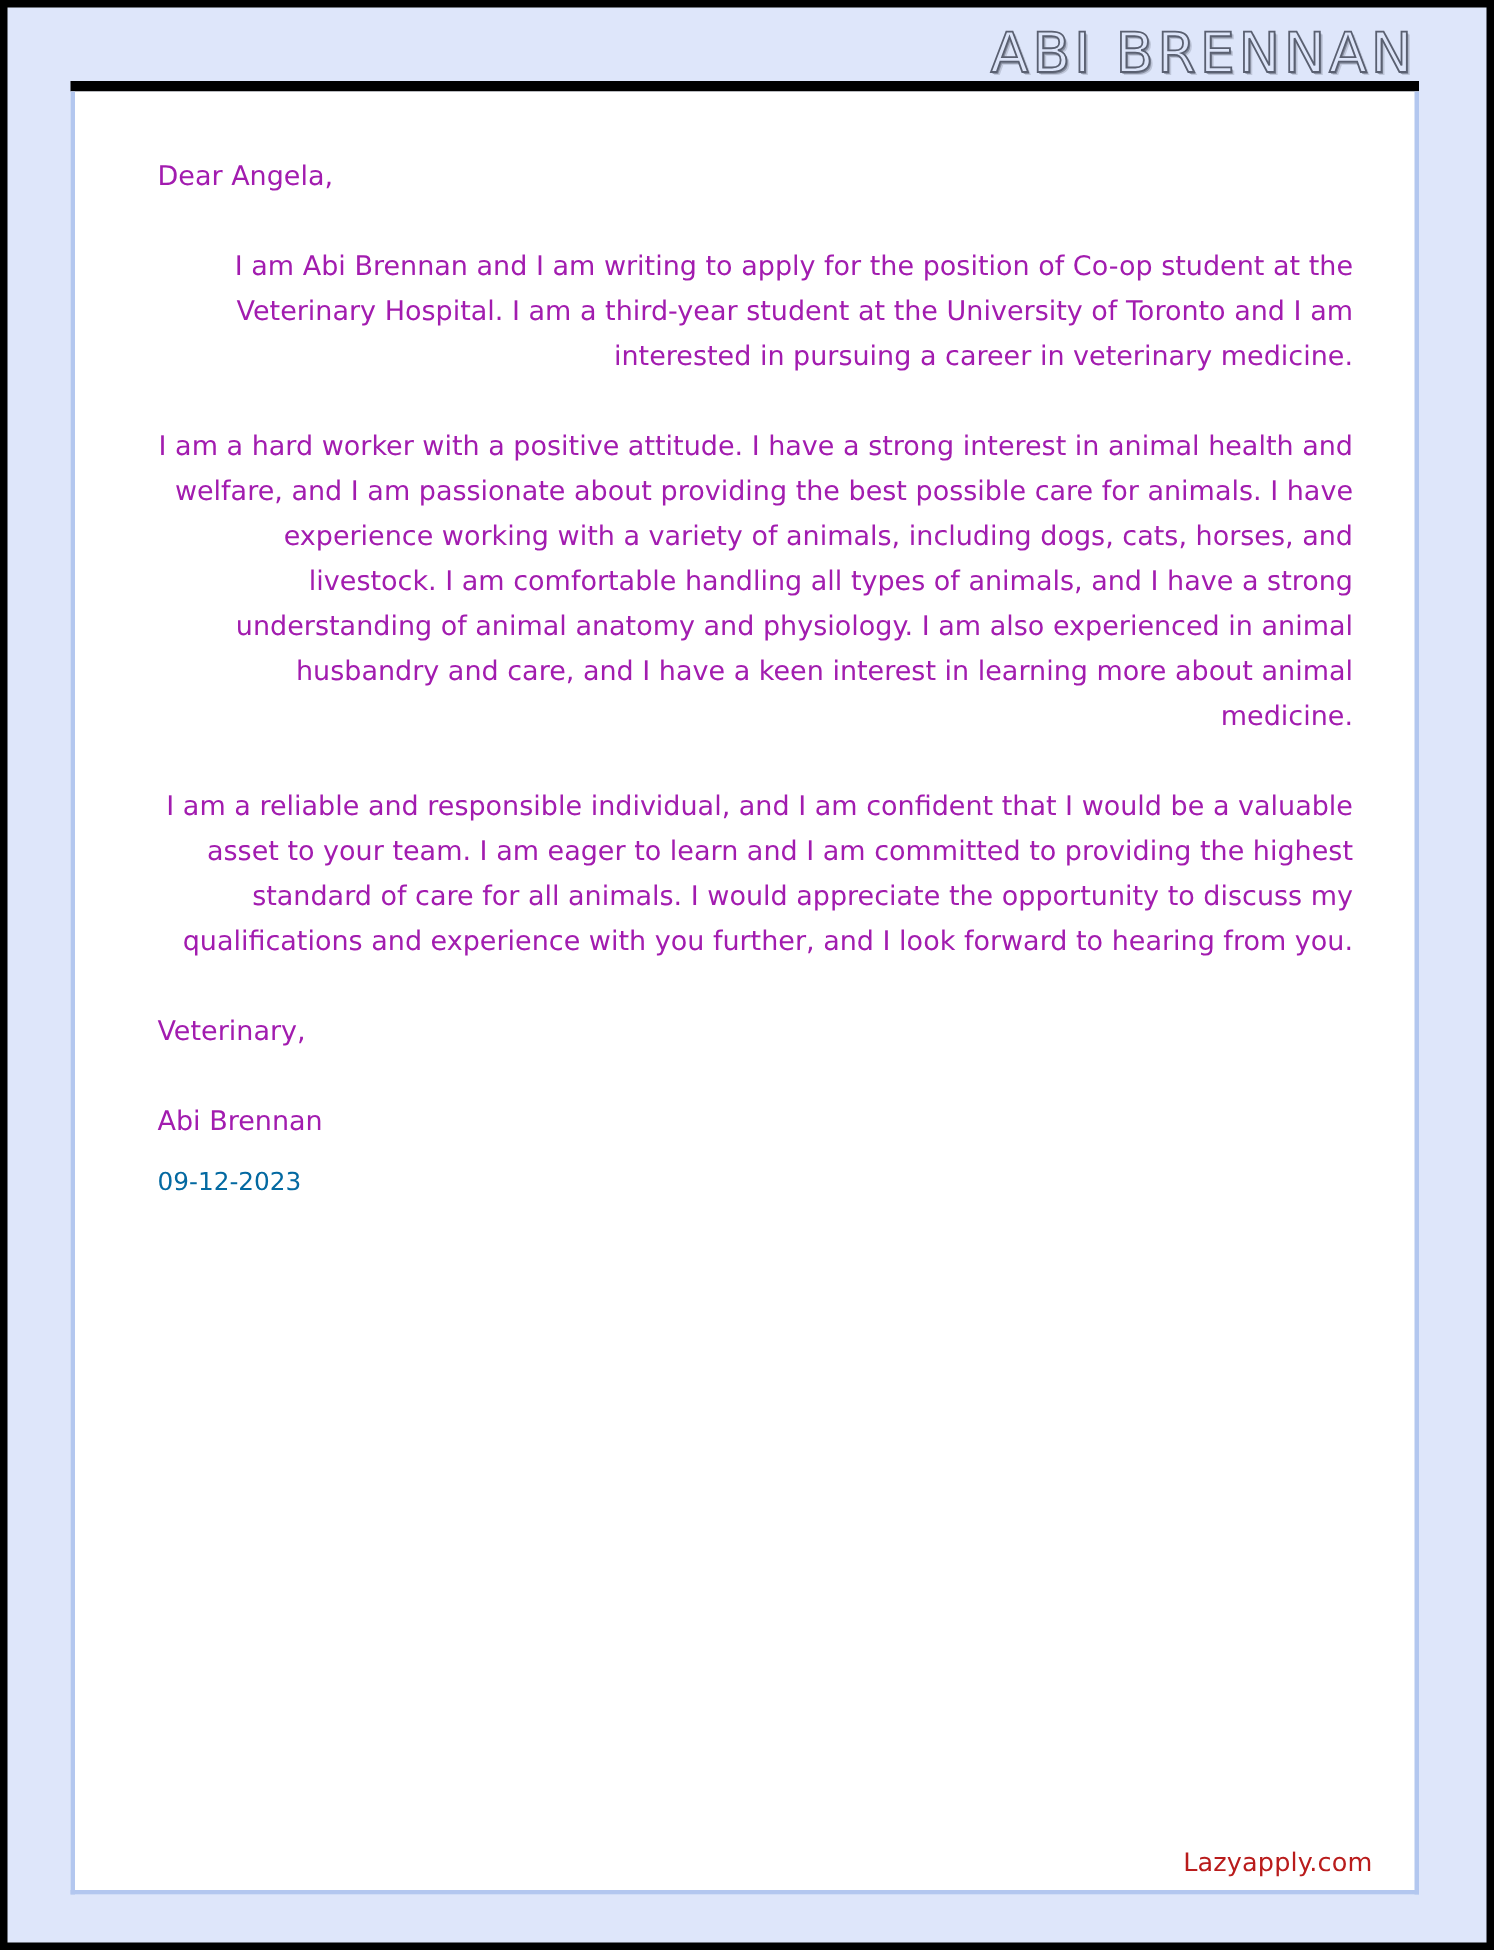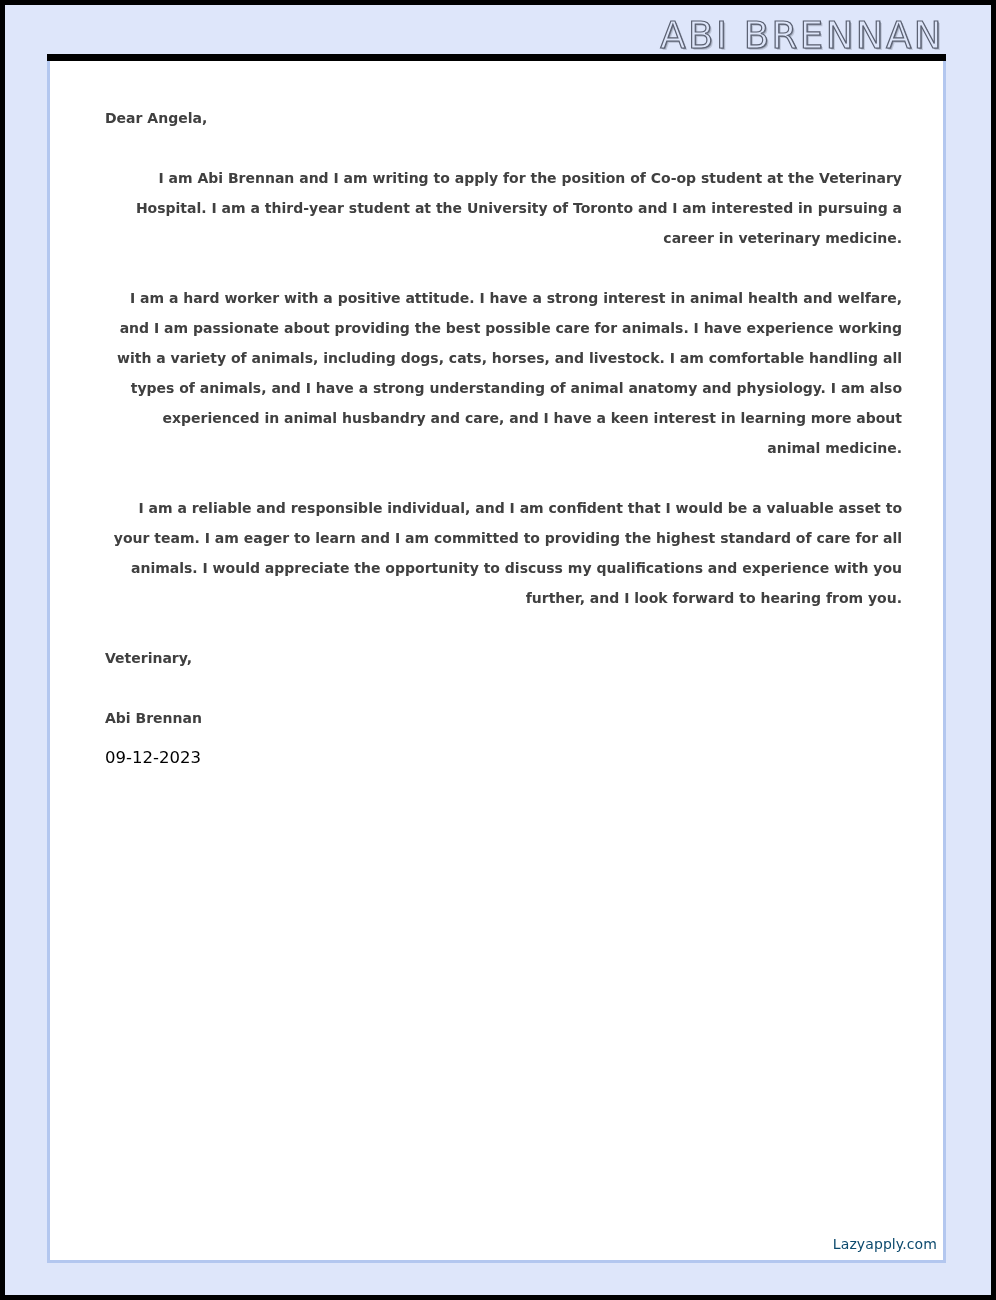--- a/index.html
+++ b/index.html
@@ -79,54 +79,53 @@
     position: absolute;
     left: 55px;
     top: 42px;
     width: 797px;
   }
 
   .salutation,
   .para,
   .closing,
   .signature-name {
-    color: #404040;
-    font-size: 14px;
+    color: #a21caf;
+    font-size: 18px;
     line-height: 30px;
     margin: 0 0 30px 0;
     text-align: left;
-    font-weight: bold;
   }
 
   .para {
     margin-bottom: 30px;
     text-align: right;
   }
 
   .closing {
     margin-bottom: 30px;
   }
 
   .signature-name {
     margin-bottom: 10px;
   }
 
   .signature-date {
-    color: #000000;
+    color: #0369a1;
     font-size: 16.5px;
     line-height: 30px;
     margin: 0;
   }
 
   .footer-watermark {
     position: absolute;
-    right: 6px;
+    right: 28px;
     bottom: 8px;
-    font-size: 14px;
-    color: #0c4a6e;
+    font-size: 17px;
+    color: #b91c1c;
     letter-spacing: 0.1px;
   }
 </style>
 </head>
 <body>
 
 <div class="page-frame">
 
   <div class="letterhead">
     <div class="letterhead-name">ABI BRENNAN</div>

